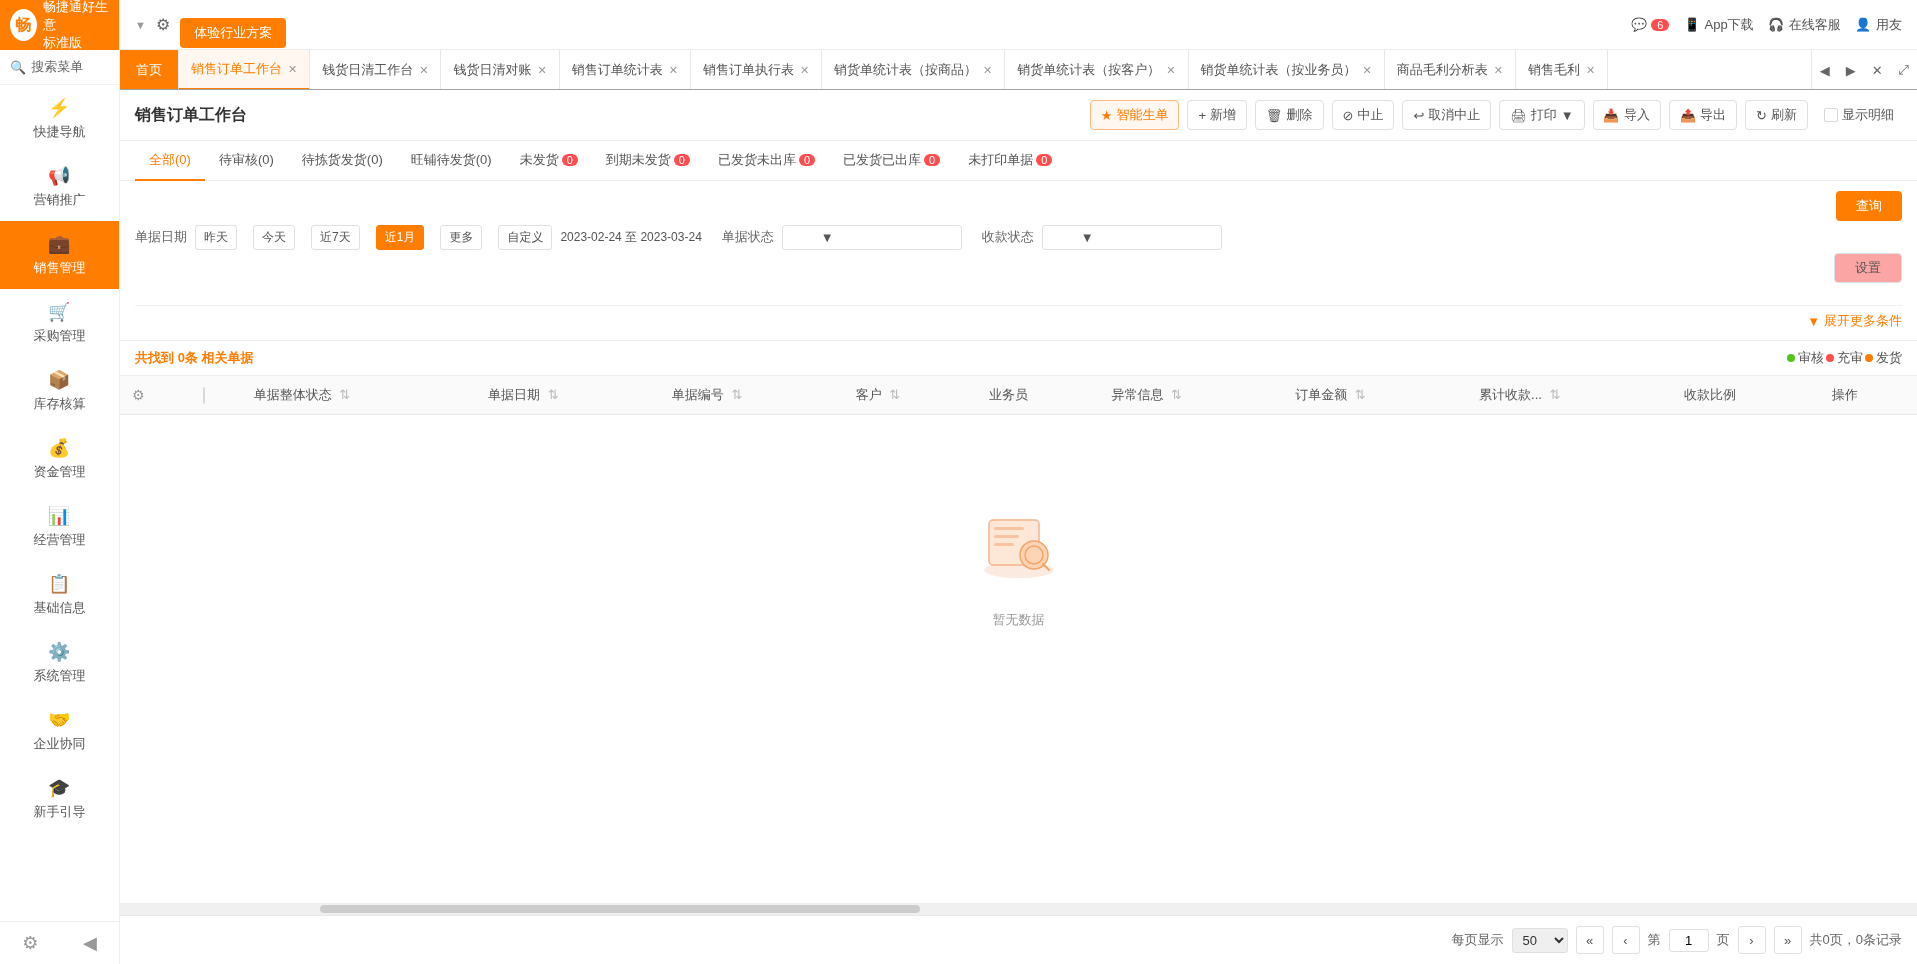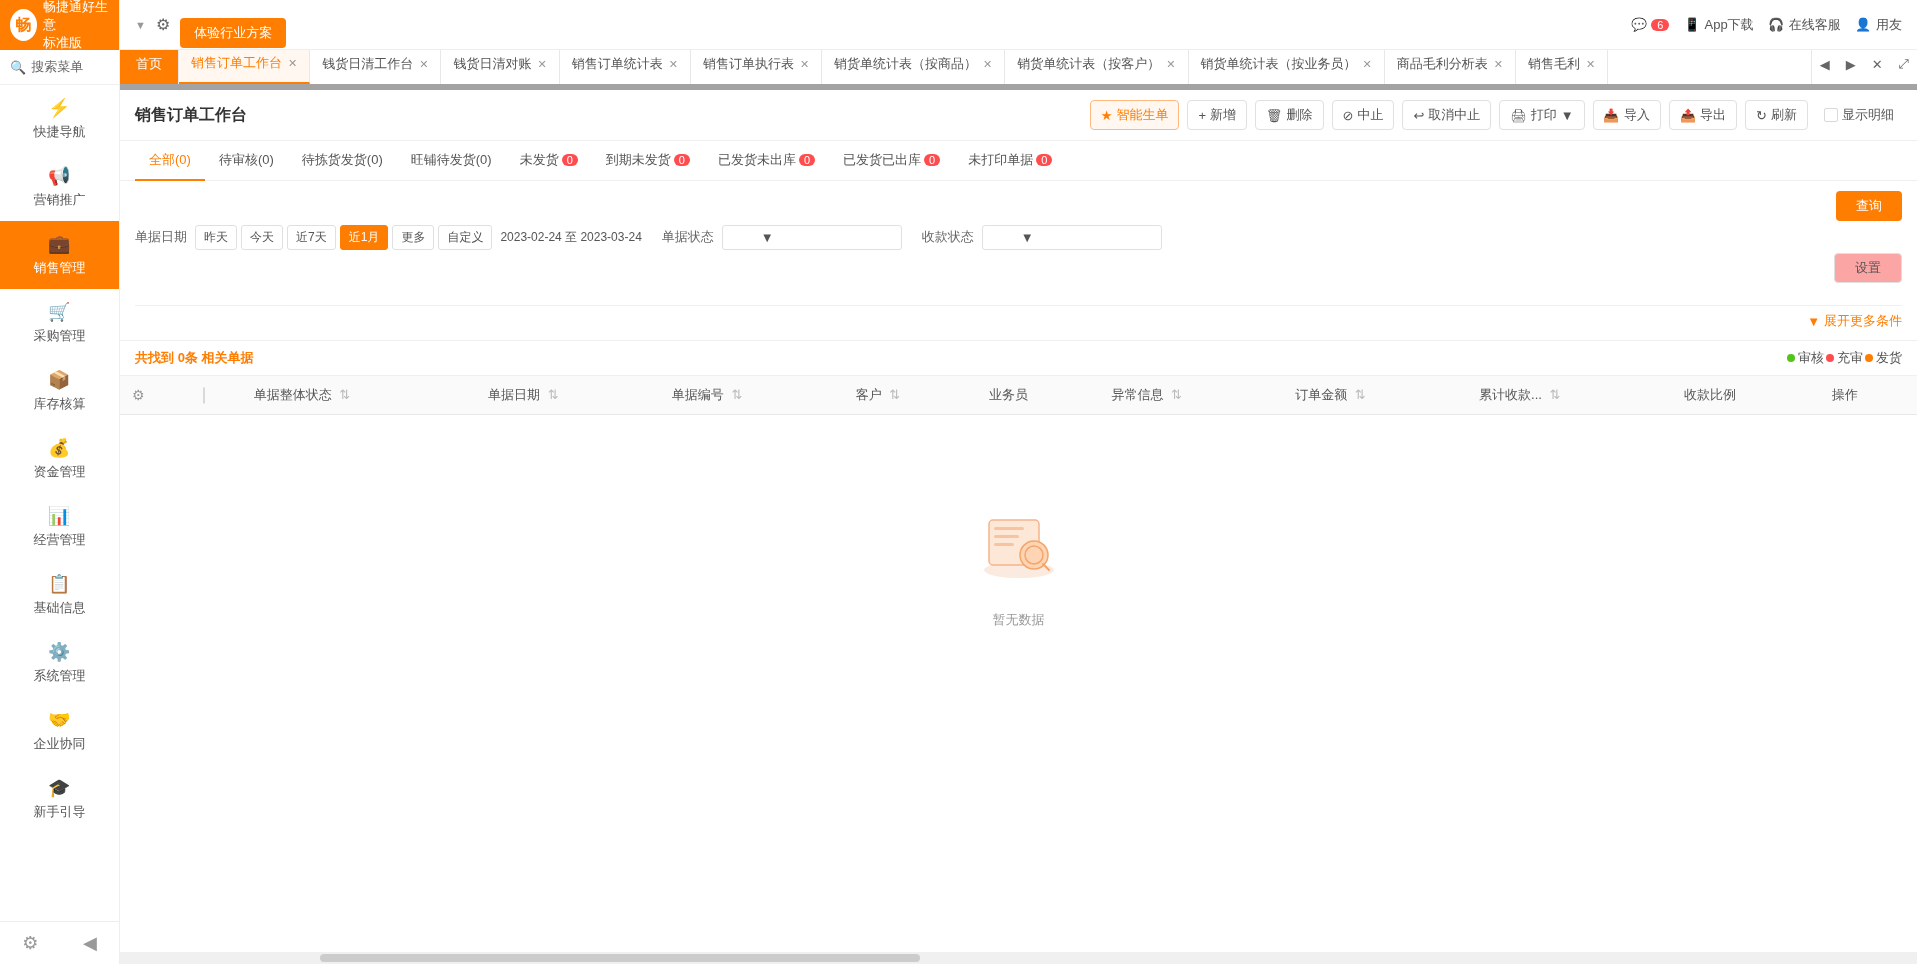--- a/index.html
+++ b/index.html
@@ -23,21 +23,21 @@
     
     .top-header { height: 50px; background: #fff; border-bottom: 1px solid #eee; display: flex; align-items: center; padding: 0 15px; gap: 10px; }
     .top-header-title { color: #333; font-size: 14px; flex: 1; }
     .top-header-actions { display: flex; align-items: center; gap: 15px; margin-left: auto; }
     .top-header-btn { display: flex; align-items: center; gap: 4px; color: #555; cursor: pointer; font-size: 13px; }
     .badge { background: #ff4d4f; color: #fff; border-radius: 10px; font-size: 11px; padding: 0 5px; min-width: 18px; text-align: center; }
     .solution-btn { background: #ff7d00; color: #fff; border: none; border-radius: 4px; padding: 6px 14px; cursor: pointer; font-size: 13px; margin-top: 16px; }
     .dropdown-arrow { color: #999; font-size: 11px; }
 
     
-    .tab-bar { background: #fff; border-bottom: 6px solid #a3a3a3; display: flex; align-items: flex-end; height: 40px; overflow: hidden; }
+    .tab-bar { background: #fff; border-bottom: 1px solid #a3a3a3; display: flex; align-items: flex-start; height: 40px; overflow: hidden; }
     .tab-item { display: flex; align-items: center; padding: 0 12px; height: 40px; cursor: pointer; white-space: nowrap; color: #555; border-right: 1px solid #e8e8e8; font-size: 13px; gap: 6px; flex-shrink: 0; }
     .tab-item.active { background: #fff7f0; color: #ff7d00; border-bottom: 2px solid #ff7d00; }
     .tab-home { background: #ff7d00; color: #fff; padding: 0 16px; }
     .tab-close { color: #999; font-size: 11px; cursor: pointer; }
     .tab-nav-btns { display: flex; align-items: center; margin-left: auto; border-left: 1px solid #e8e8e8; }
     .tab-nav-btn { padding: 0 8px; height: 40px; display: flex; align-items: center; cursor: pointer; color: #666; }
 
     
     .content { flex: 1; display: flex; flex-direction: column; overflow: hidden; background: #f5f5f5; }
 
@@ -52,21 +52,21 @@
     
     .filter-tabs { background: #fff; border-bottom: 1px solid #eee; display: flex; align-items: center; padding: 0 15px; height: 40px; gap: 0; }
     .filter-tab { padding: 0 14px; height: 40px; display: flex; align-items: center; cursor: pointer; color: #555; font-size: 13px; border-bottom: 2px solid transparent; }
     .filter-tab.active { color: #ff7d00; border-bottom-color: #ff7d00; }
     .filter-tab .count-badge { background: #ff4d4f; color: #fff; border-radius: 10px; font-size: 11px; padding: 0 5px; min-width: 16px; text-align: center; margin-left: 3px; }
 
     
     .filter-row { background: #fff; padding: 10px 15px; border-bottom: 1px solid #eee; display: flex; align-items: center; gap: 20px; flex-wrap: wrap; }
     .filter-group { display: flex; align-items: center; gap: 8px; }
     .filter-label { color: #666; font-size: 13px; white-space: nowrap; }
-    .filter-date-btns { display: flex; align-items: flex-start; gap: 4px; }
+    .filter-date-btns { display: flex; align-items: flex-start; gap: 16px; }
     .date-btn { padding: 3px 8px; border: 1px solid #e0e0e0; border-radius: 3px; cursor: pointer; font-size: 12px; color: #555; background: #fff; }
     .date-btn.active { background: #ff7d00; color: #fff; border-color: #ff7d00; }
     .date-input { color: #555; font-size: 12px; }
     .filter-select { display: flex; align-items: center; border: 1px solid #e0e0e0; border-radius: 3px; padding: 4px 8px; gap: 30px; background: #fff; cursor: pointer; color: #555; min-width: 180px; }
     .expand-btn { display: flex; align-items: center; gap: 4px; color: #ff7d00; cursor: pointer; font-size: 13px; margin-left: auto; }
 
     
     .table-section { flex: 1; display: flex; flex-direction: column; overflow: hidden; background: #fff; margin: 0; }
     .table-info { padding: 8px 15px; display: flex; align-items: flex-end; justify-content: space-between; border-bottom: 1px solid #f0f0f0; }
     .table-info-text { color: #666; font-size: 13px; }
@@ -474,16 +474,33 @@
             </svg>
           </div>
           <span class="empty-text">暂无数据</span>
         </div>
       </div>
 
       <div class="horizontal-scroll">
         <div class="horizontal-scroll-thumb"></div>
       </div>
 
+      <div class="pagination">
+        <span class="pagination-label">每页显示</span>
+        <select class="pagination-select">
+          <option>50</option>
+          <option>10</option>
+          <option>20</option>
+          <option>100</option>
+        </select>
+        <div class="pagination-btn">«</div>
+        <div class="pagination-btn">‹</div>
+        <span class="pagination-label">第</span>
+        <input class="pagination-input" value="1" style="">
+        <span class="pagination-label">页</span>
+        <div class="pagination-btn">›</div>
+        <div class="pagination-btn">»</div>
+        <span class="pagination-info">共0页，0条记录</span>
+      </div>
     </div>
 
   </div>
 </div>
 
 </body></html>

